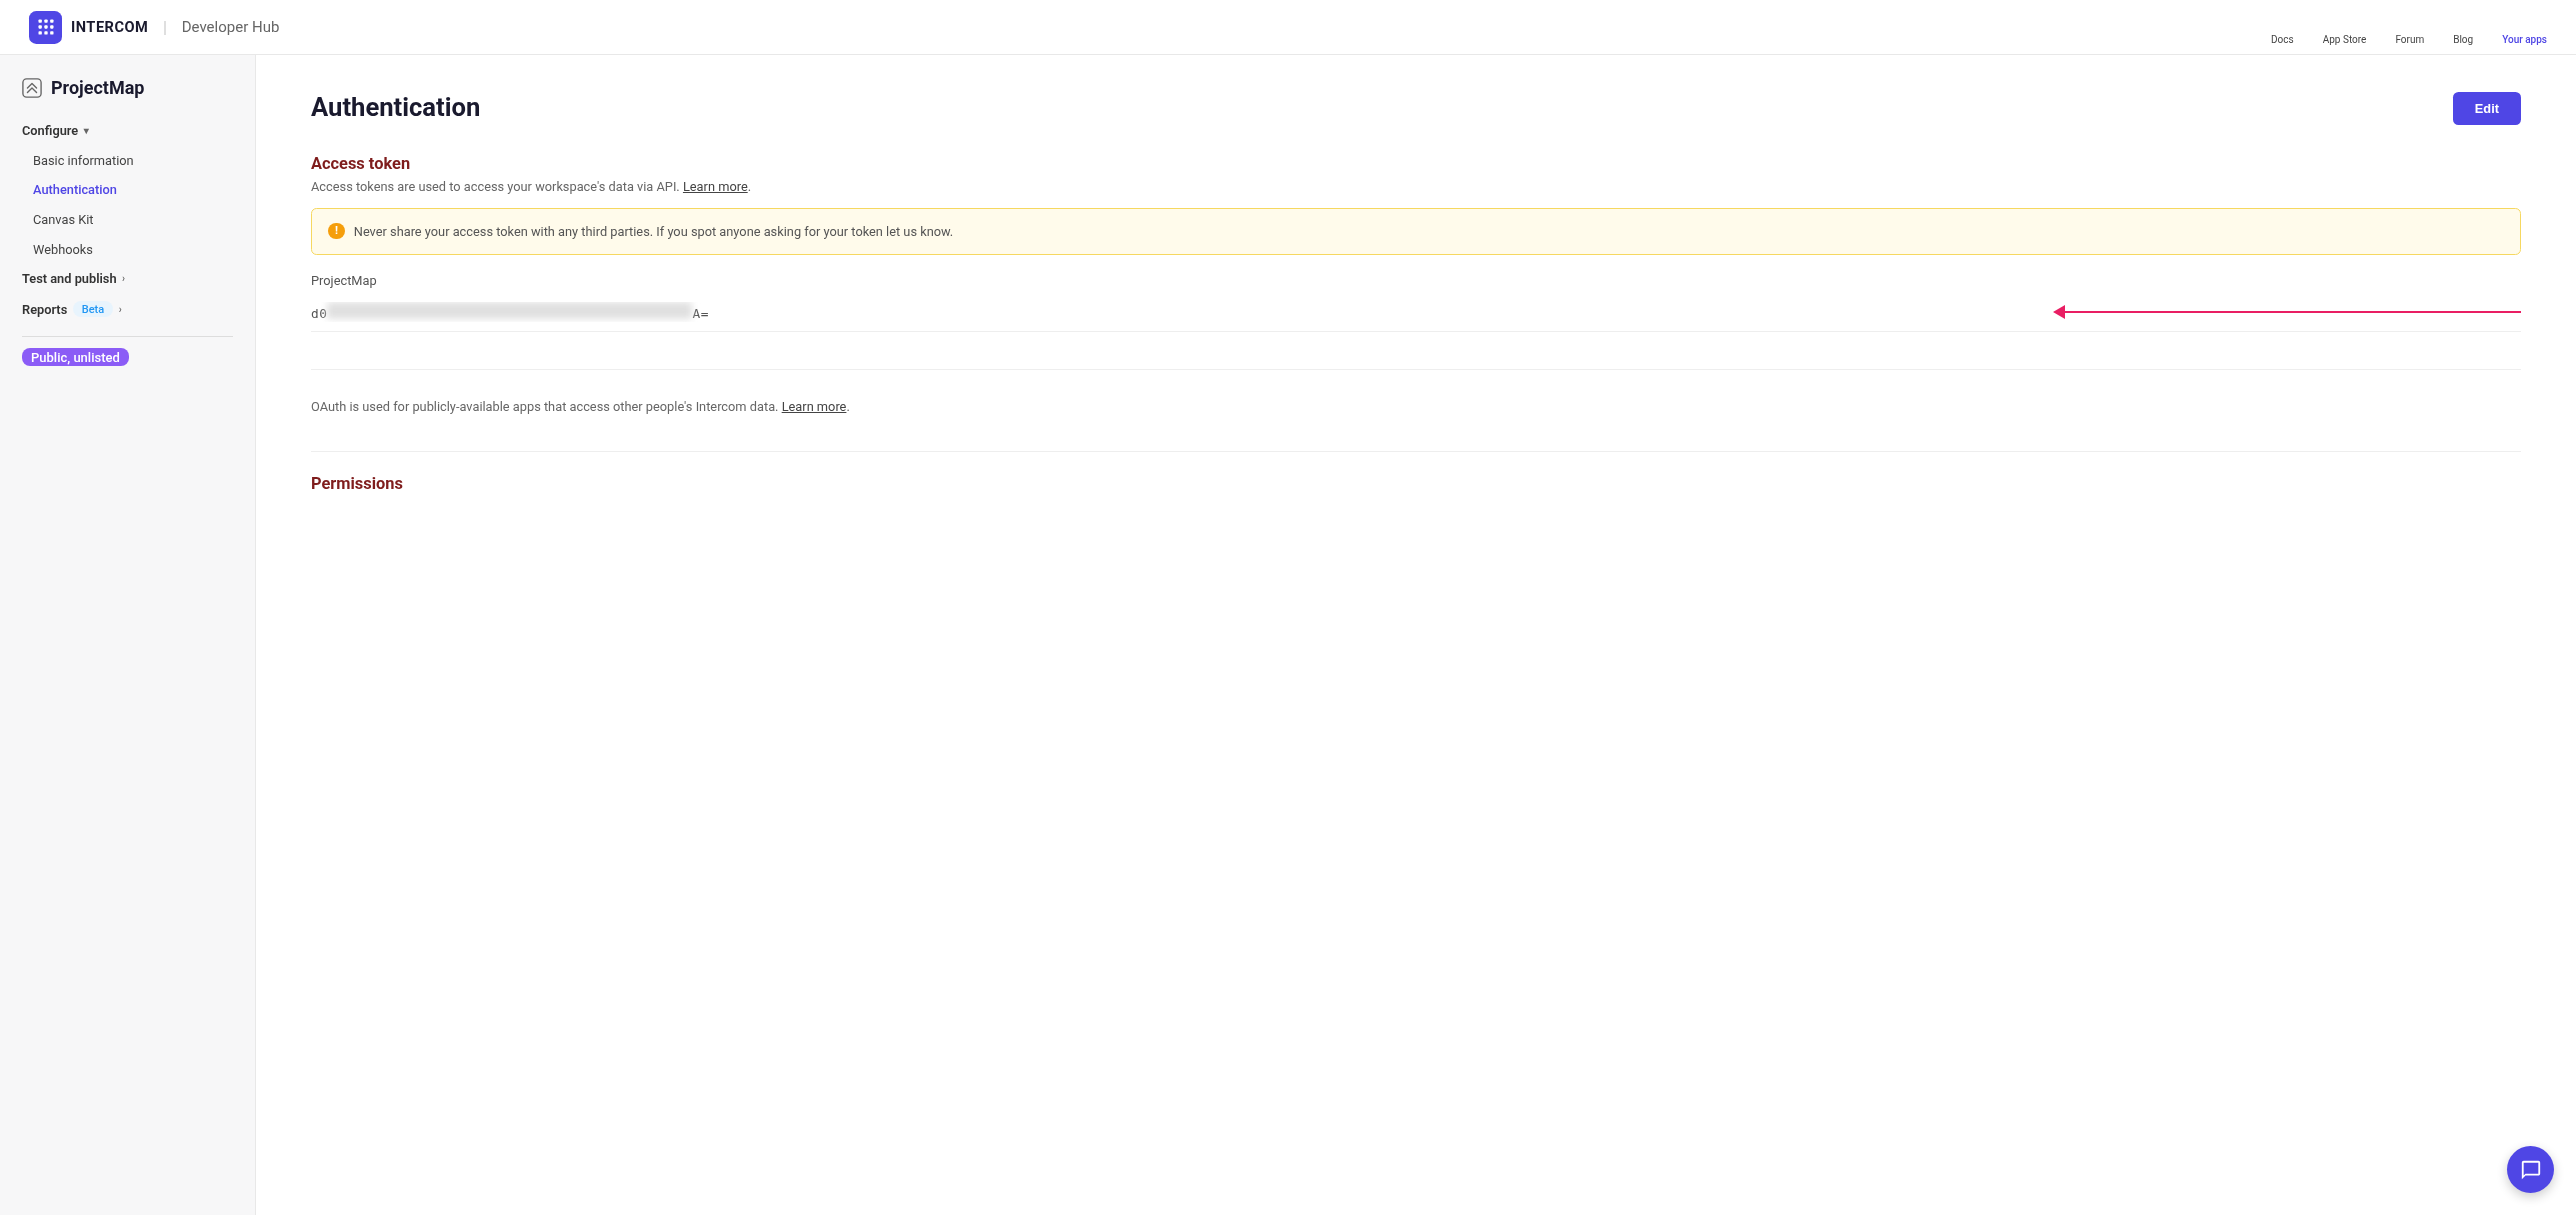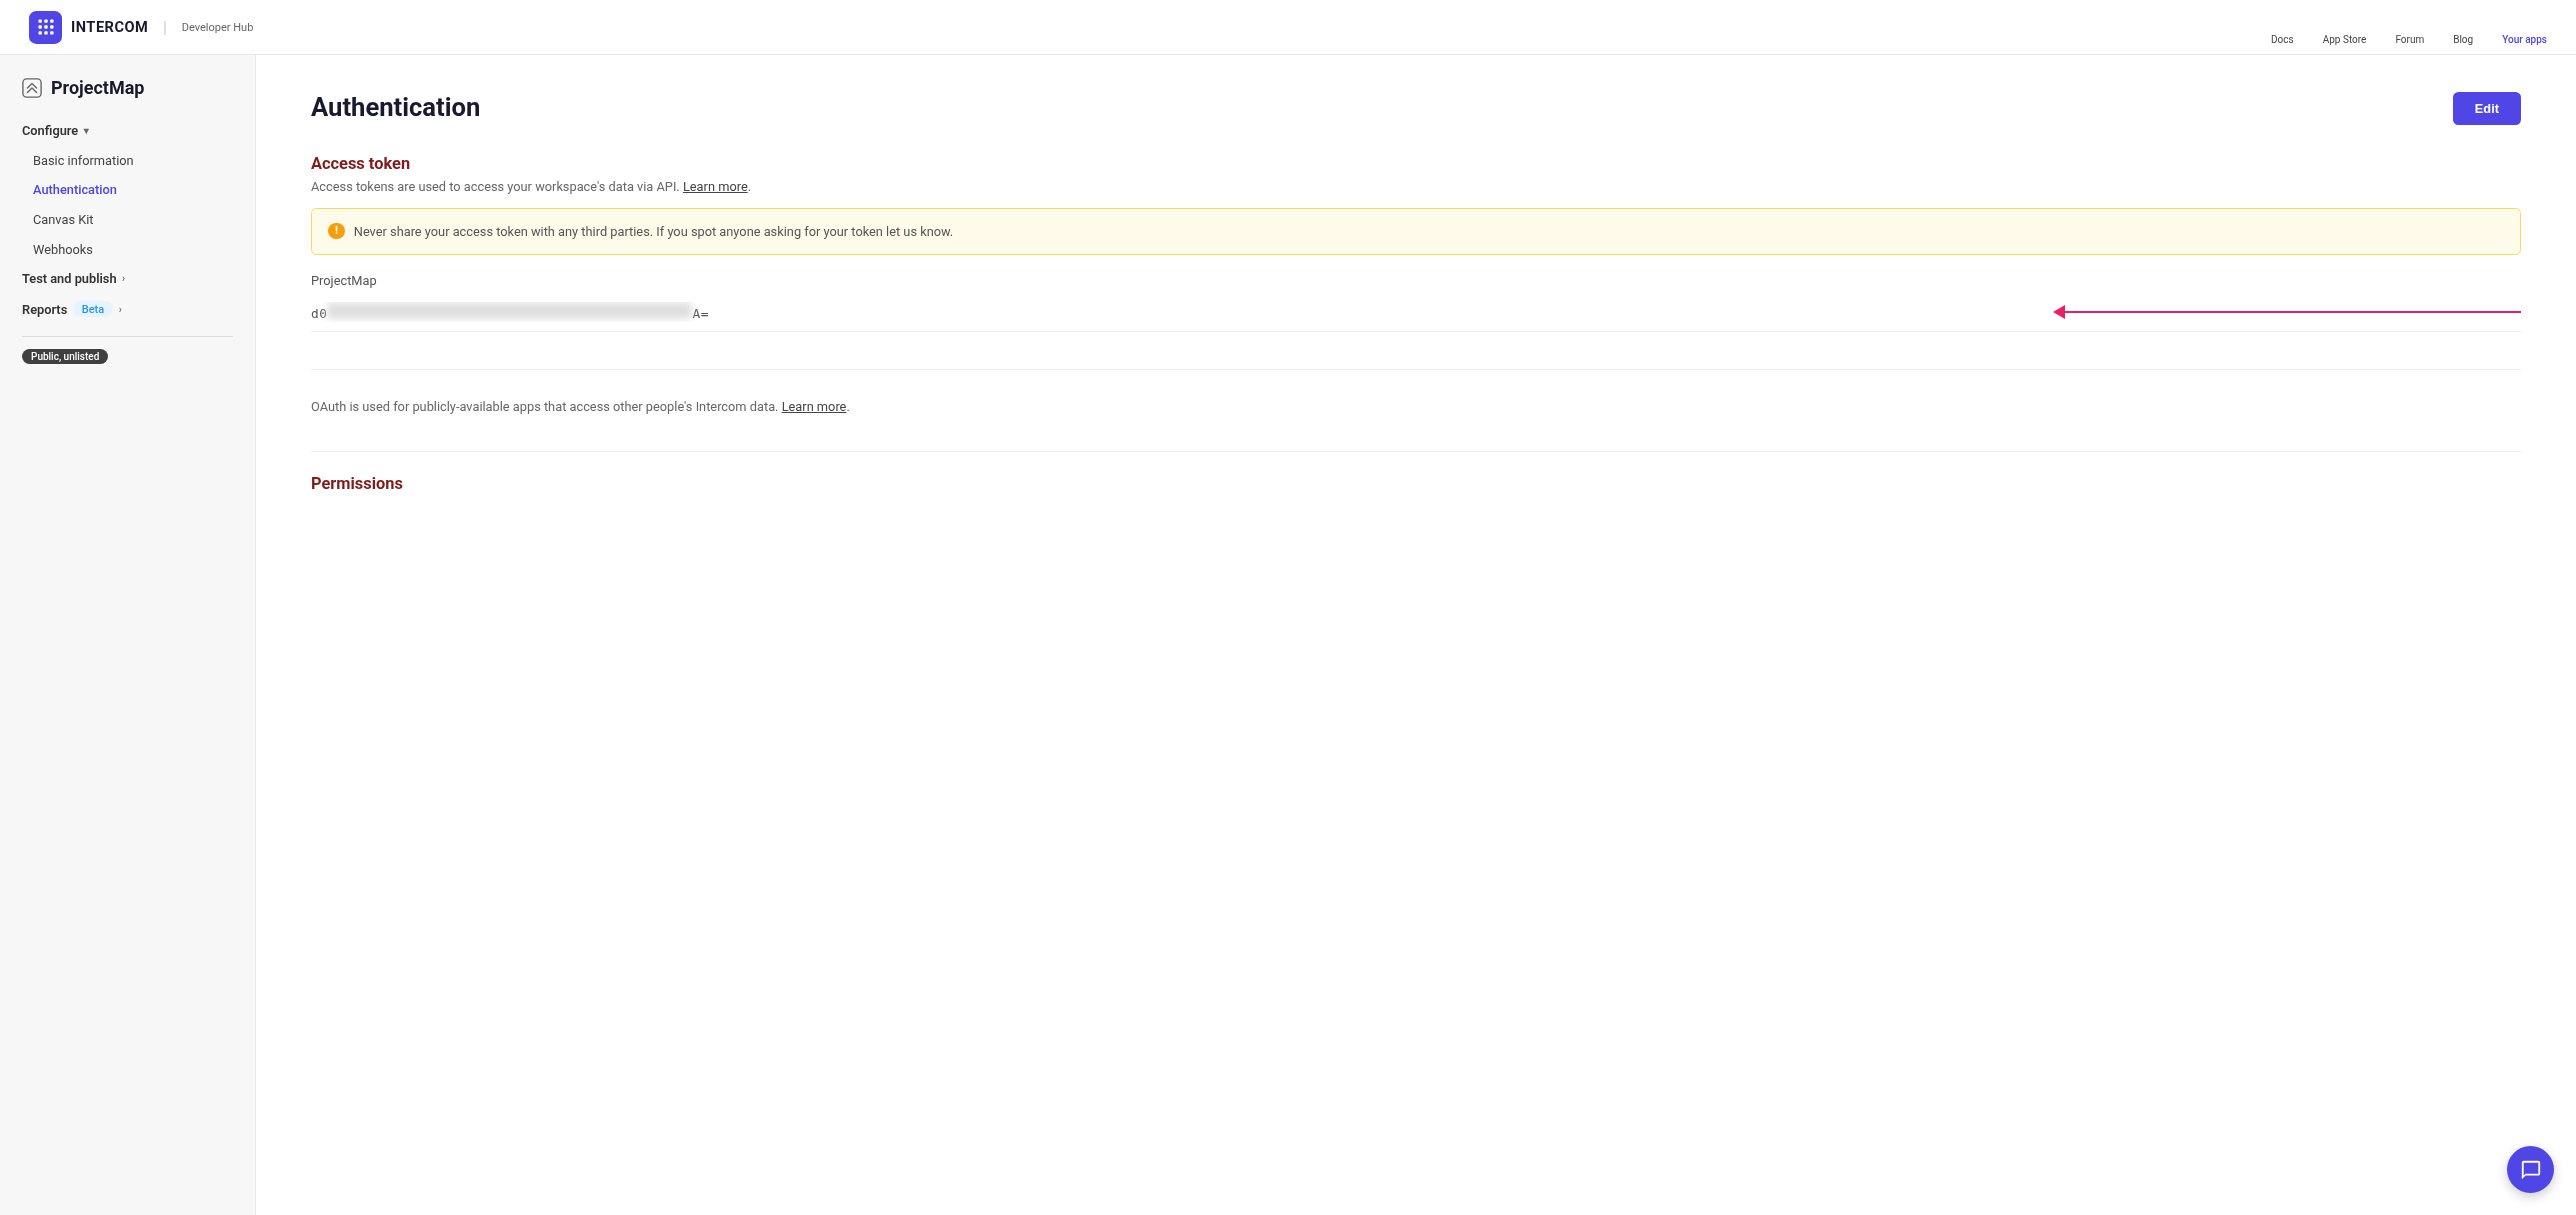--- a/index.html
+++ b/index.html
@@ -43,21 +43,21 @@
       height: 20px;
       fill: white;
     }
     .nav-divider {
       color: #ccc;
       font-size: 16.4px;
       margin: 0 3.7px;
     }
     .dev-hub-label {
       color: #666;
-      font-size: 11px;
+      font-size: 15px;
       font-weight: 400;
     }
     .top-nav-right {
       display: flex;
       align-items: center;
       gap: 29px;
     }
     .top-nav-right a {
       text-decoration: none;
       color: #444;
@@ -135,25 +135,25 @@
       font-size: 10px;
       color: #666;
     }
     .sidebar-divider {
       border: none;
       border-top: 0.9px solid #ddd;
       margin: 11px 22px;
     }
     .status-badge {
       display: inline-block;
-      background: #404040;
+      background: #8b5cf6;
       color: white;
       border-radius: 8px;
       padding: 1.8px 9px;
-      font-size: 10px;
+      font-size: 13px;
       font-weight: 500;
       cursor: pointer;
     }
     .beta-badge {
       display: inline-block;
       background: #e8f4fd;
       color: #2196f3;
       border-radius: 11px;
       padding: 1.8px 9px;
       font-size: 11px;

